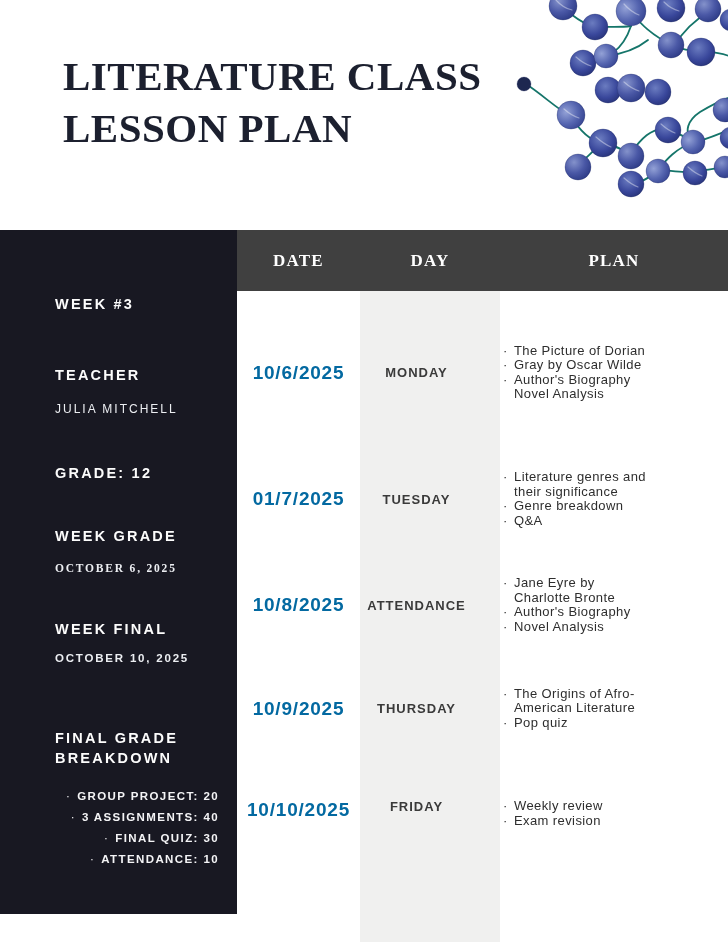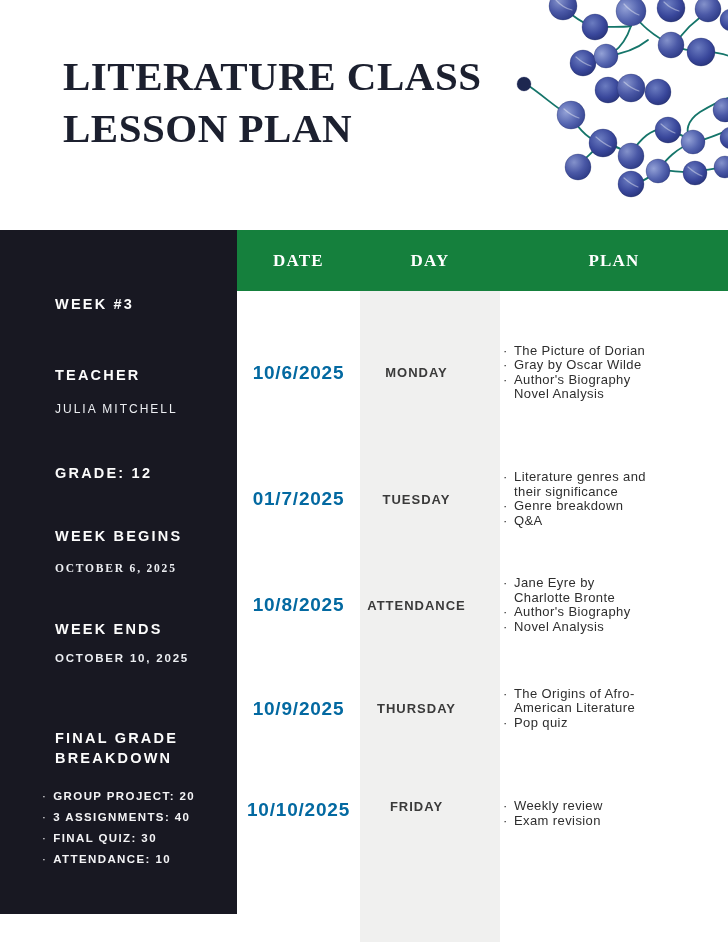--- a/index.html
+++ b/index.html
@@ -25,26 +25,26 @@
   .s-teacher { margin-top:55px; }
   .s-teacher-name { margin-top:19px; }
   .s-grade { margin-top:49px; }
   .s-begins { margin-top:47px; }
   .s-begins-date { margin-top:18px; font-weight:700; font-size:11.5px; letter-spacing:1.8px;font-family:Liberation Serif, serif; }
   .s-ends { margin-top:47px; }
   .s-ends-date { margin-top:15px; font-weight:700; font-size:11.5px; letter-spacing:1.8px; }
   .s-final { margin-top:64px; line-height:20px; width:150px; }
   .side-list { margin-top:22px; margin-left:-13px; }
   .side-li { font-weight:700; font-size:11.5px; letter-spacing:1.4px; color:#f4f4f6;
-    margin-bottom:9px; white-space:nowrap; }
+    margin-bottom:9px; white-space:nowrap;text-align:right; }
   .side-li .dot { margin-right:6px; font-weight:400; }
 
   
   .table-area { position:absolute; left:237px; top:230px; width:491px; height:712px; background:#ffffff; }
-  .thead { position:absolute; left:0; top:0; width:491px; height:61px; background:#15803d;
+  .thead { position:absolute; left:0; top:0; width:491px; height:61px; background:#404040;
     display:flex; align-items:center; }
   .th { font-family:"Liberation Serif", serif; font-weight:700; font-size:17px;
     letter-spacing:1.2px; color:#ffffff; text-align:center; }
   .th-date { width:123px; }
   .th-day  { width:140px; }
   .th-plan { width:228px; }
 
   .tbody { position:absolute; left:0; top:61px; width:491px; height:651px; }
   .day-band { position:absolute; left:123px; top:0; width:140px; height:651px; background:#f0f0ef; }
 
@@ -152,24 +152,24 @@
   </div>
 
   <aside class="sidebar">
     <div class="side-h s-week">WEEK #3</div>
 
     <div class="side-h s-teacher">TEACHER</div>
     <div class="side-sub s-teacher-name">JULIA MITCHELL</div>
 
     <div class="side-h s-grade">GRADE: 12</div>
 
-    <div class="side-h s-begins">WEEK BEGINS</div>
+    <div class="side-h s-begins">WEEK GRADE</div>
     <div class="side-sub s-begins-date">OCTOBER 6, 2025</div>
 
-    <div class="side-h s-ends">WEEK ENDS</div>
+    <div class="side-h s-ends">WEEK FINAL</div>
     <div class="side-sub s-ends-date">OCTOBER 10, 2025</div>
 
     <div class="side-h s-final">FINAL GRADE BREAKDOWN</div>
 
     <div class="side-list">
       <div class="side-li"><span class="dot">·</span><span>GROUP PROJECT: 20</span></div>
       <div class="side-li"><span class="dot">·</span><span>3 ASSIGNMENTS: 40</span></div>
       <div class="side-li"><span class="dot">·</span><span>FINAL QUIZ: 30</span></div>
       <div class="side-li"><span class="dot">·</span><span>ATTENDANCE: 10</span></div>
     </div>

